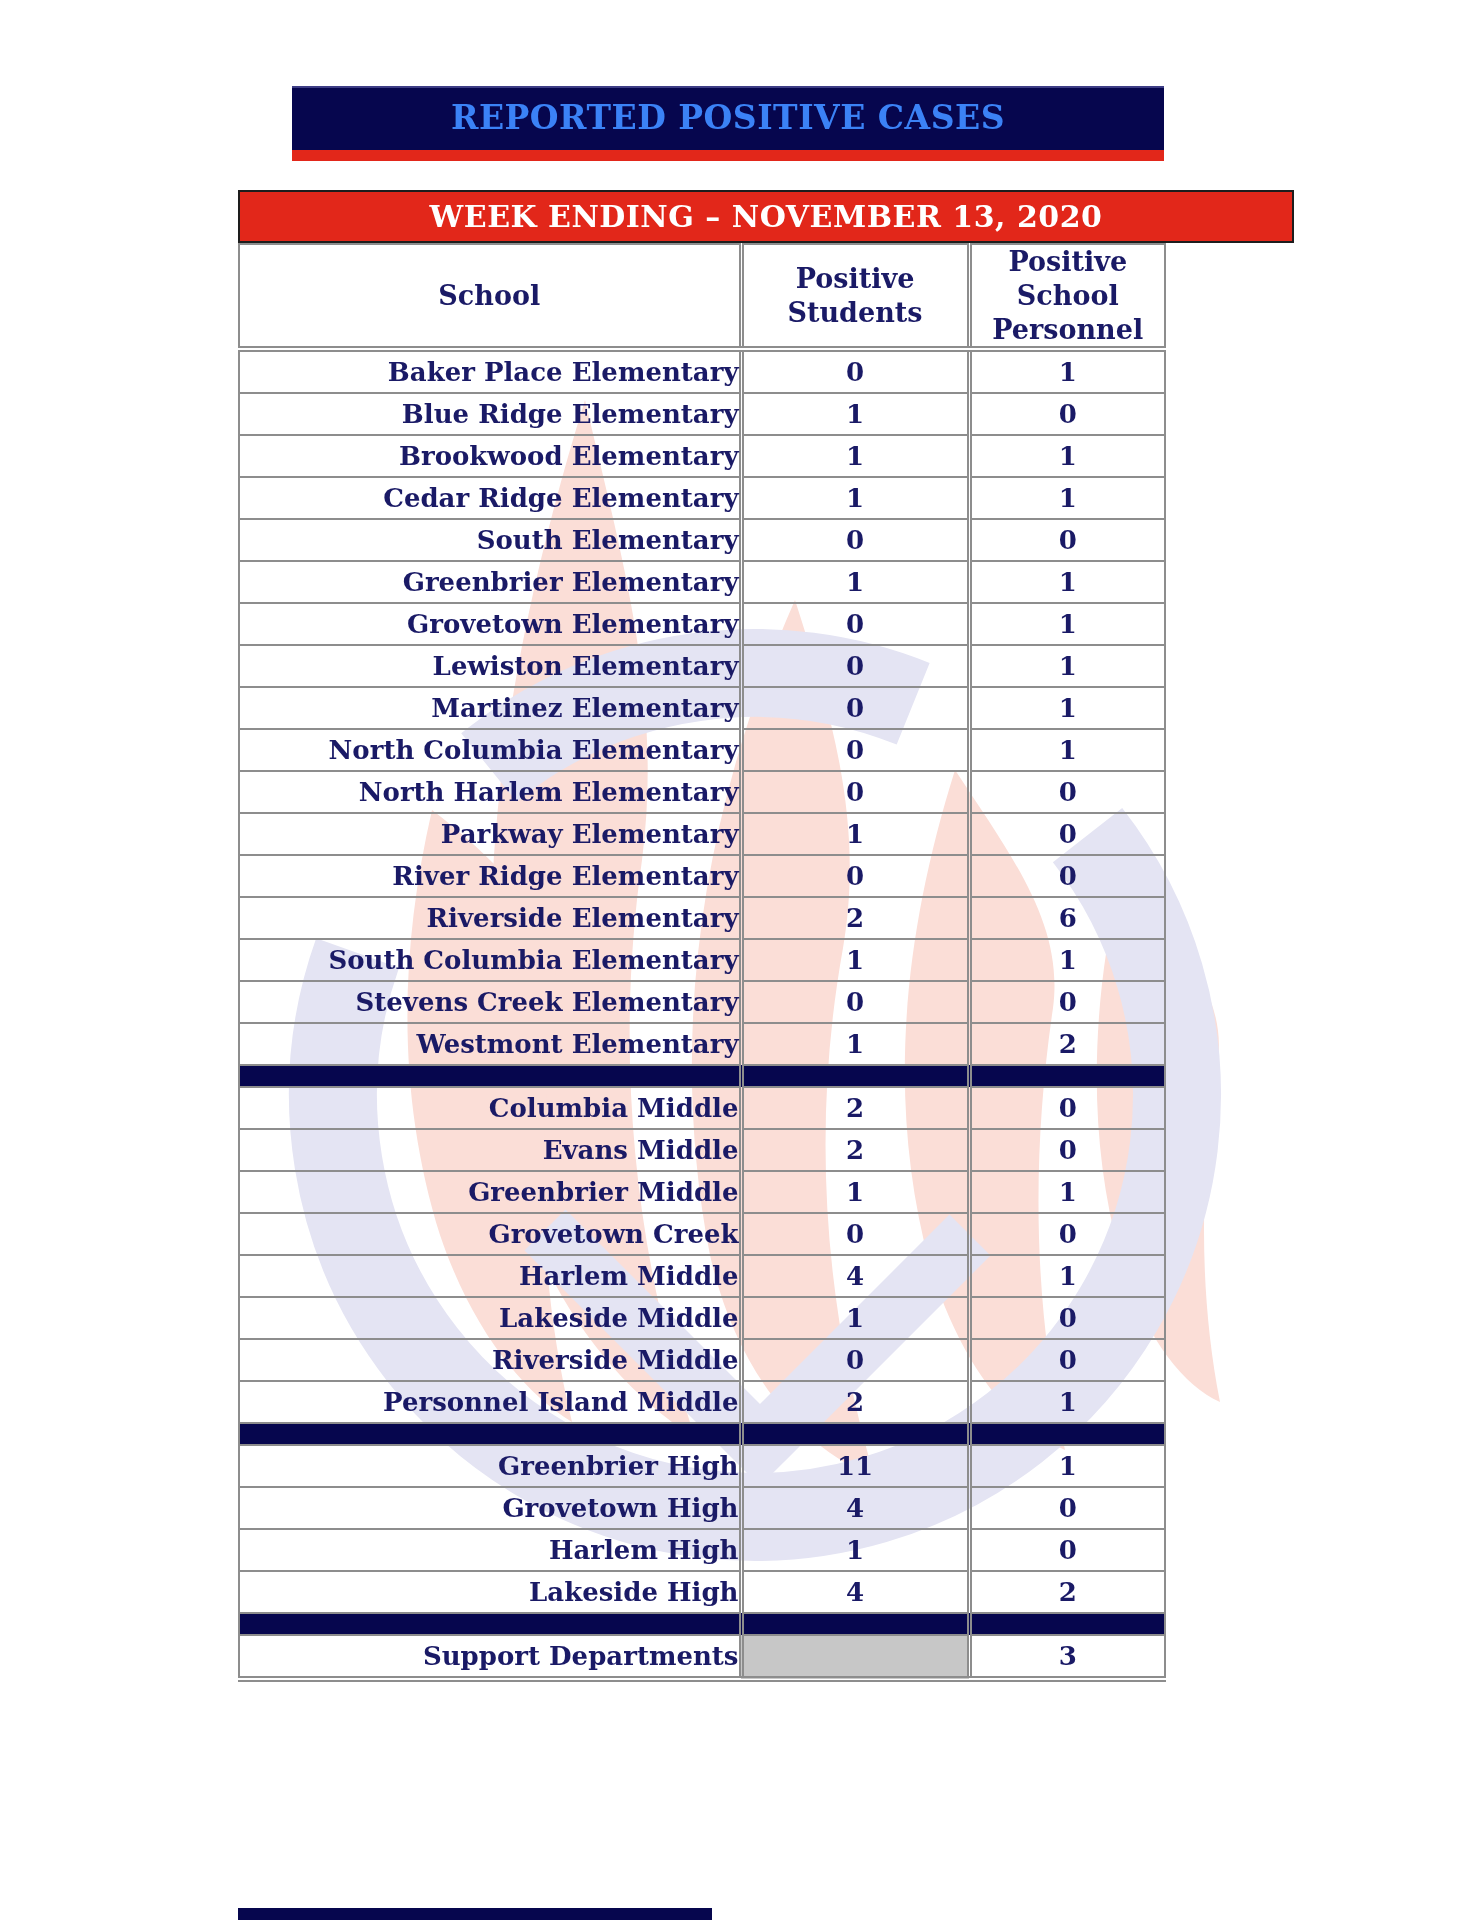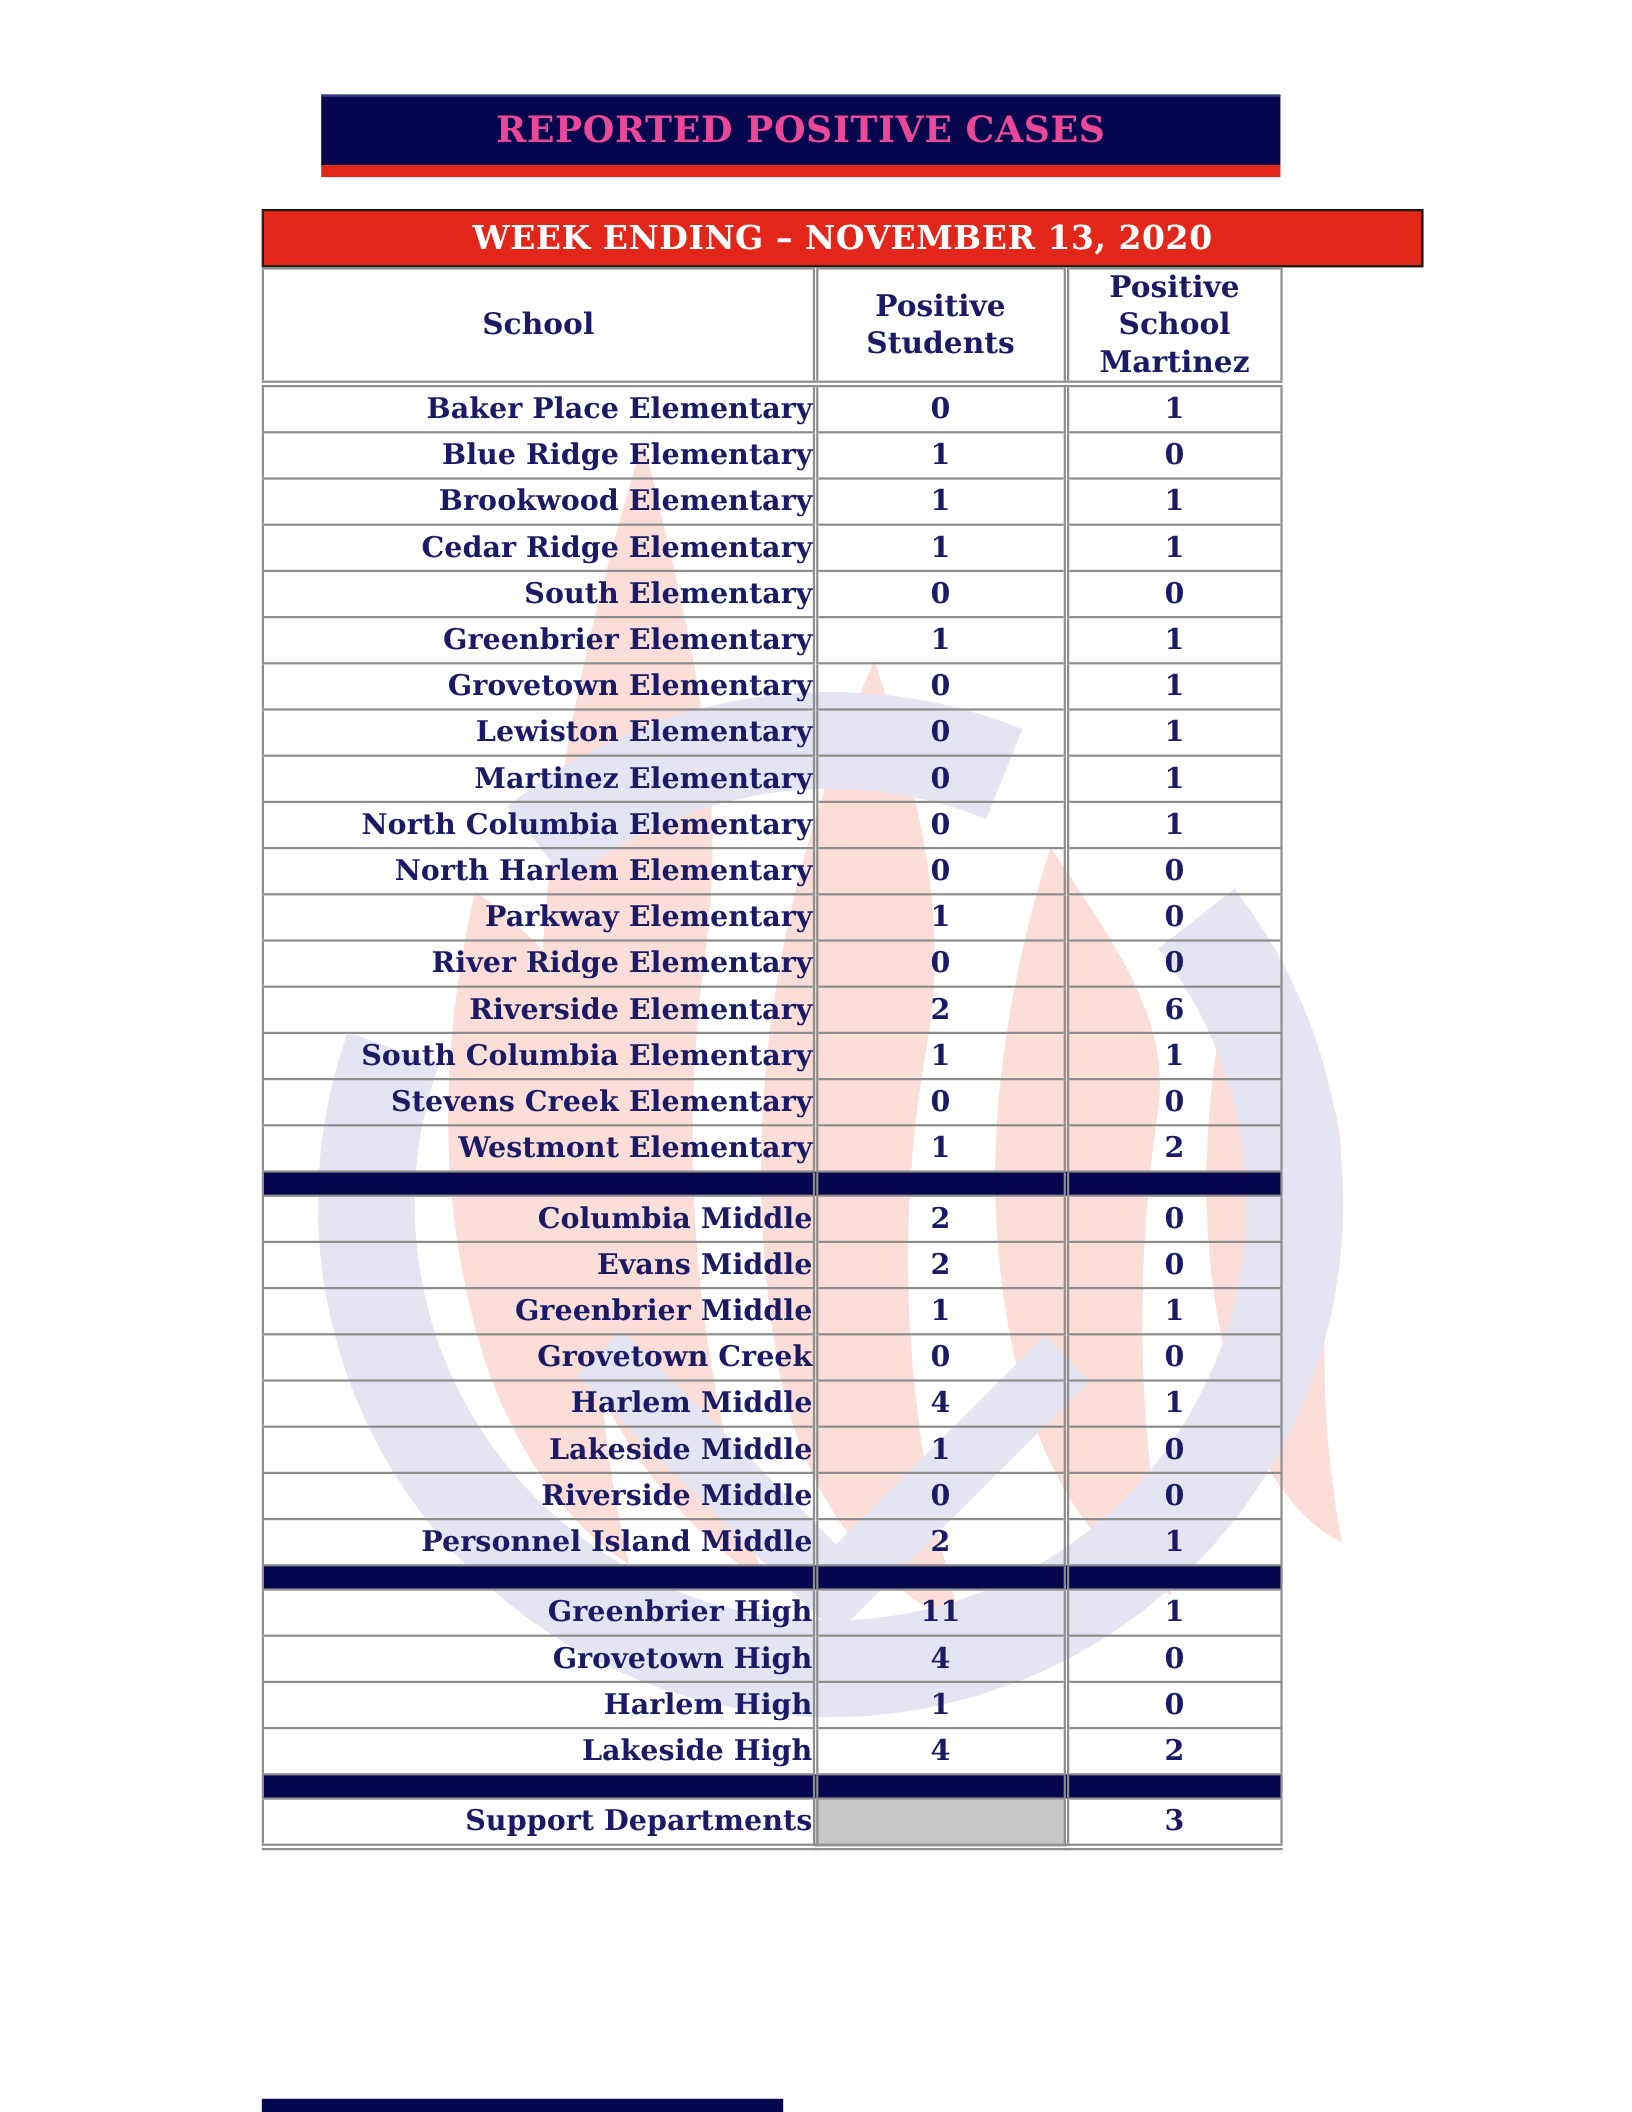--- a/index.html
+++ b/index.html
@@ -6,21 +6,21 @@
   .page {
     position:relative; width:1484px; height:1920px; overflow:hidden;
     background:#ffffff;
     font-family:"DejaVu Serif","Liberation Serif",serif;
   }
   .watermark { position:absolute; left:0; top:0; width:1484px; height:1920px; }
 
   .banner {
     position:absolute; left:292px; top:86px; width:872px; height:62px;
     background:var(--navy,#06064e); border-top:2px solid #3d3d85;
-    color:#ec4899; font-weight:bold; font-size:33px; letter-spacing:0.5px;
+    color:#3b82f6; font-weight:bold; font-size:33px; letter-spacing:0.5px;
     text-align:center; line-height:60px;
   }
   .banner-stripe {
     position:absolute; left:292px; top:150px; width:872px; height:11px;
     background:var(--red,#e2271a);
   }
 
   .report { position:absolute; left:238px; top:190px; width:1056px; }
 
   .week-bar {
@@ -88,21 +88,21 @@
         <col style="width:502px">
         <col style="width:228px">
         <col style="width:196px">
       </colgroup>
       <thead>
         <tr>
           <th>School</th>
           <th>Positive
 Students</th>
           <th>Positive School
-Martinez</th>
+Personnel</th>
         </tr>
       </thead>
       <tbody>
           <tr>
             <td class="name">Baker Place Elementary</td>
             <td class="num">0</td>
             <td class="num">1</td>
           </tr>
           <tr>
             <td class="name">Blue Ridge Elementary</td>

